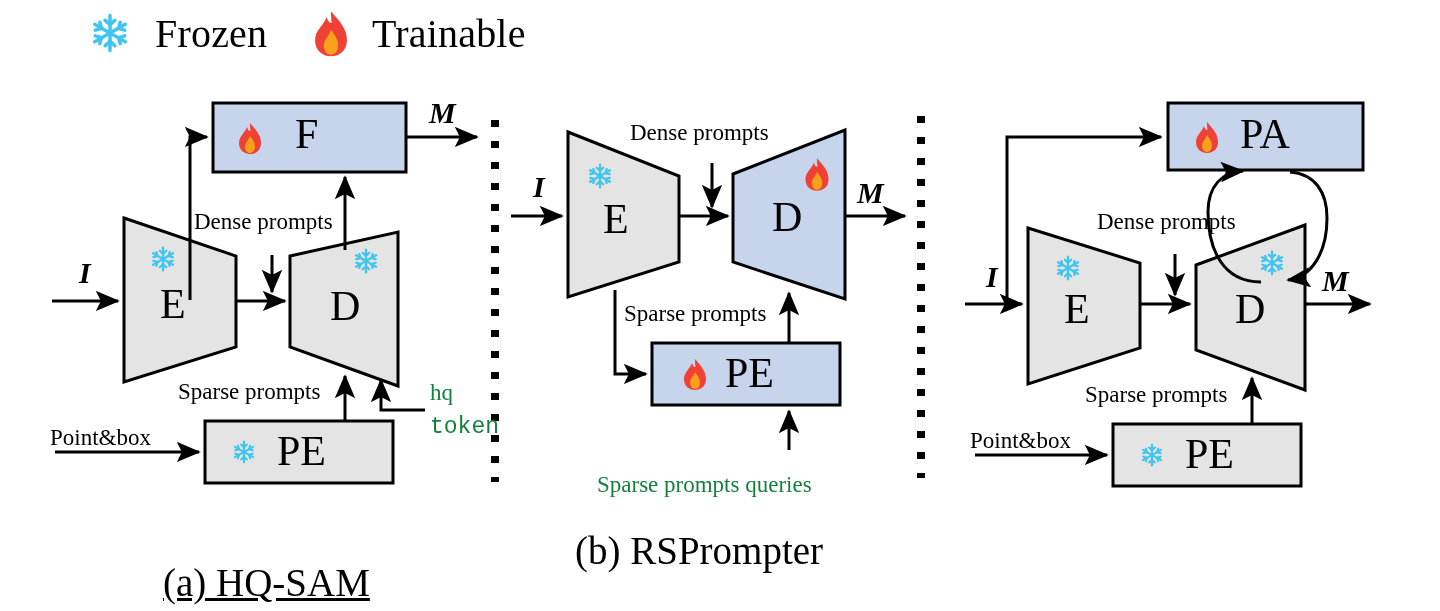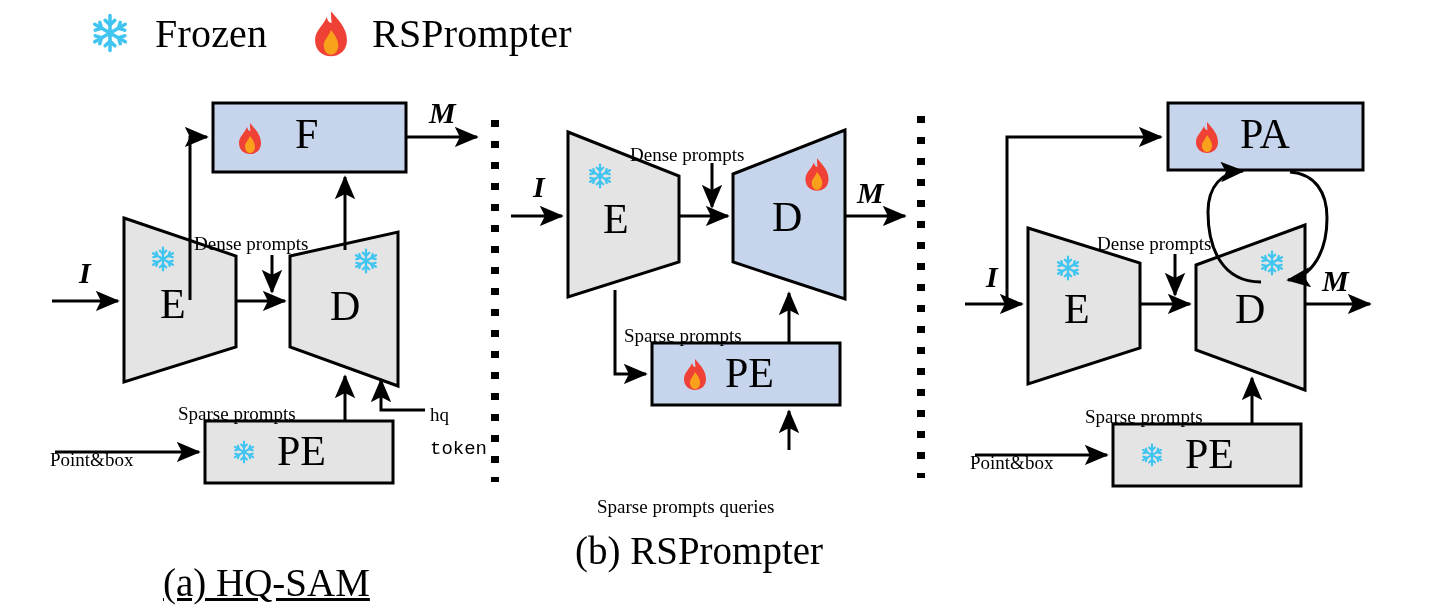--- a/index.html
+++ b/index.html
@@ -3,22 +3,22 @@
 <meta charset="utf-8">
 <style>
   html,body{margin:0;padding:0;background:#ffffff;}
   body{width:1440px;height:611px;overflow:hidden;
        font-family:"Liberation Serif","DejaVu Serif",serif;}
   #root{position:relative;width:1440px;height:611px;}
   svg{position:absolute;left:0;top:0;}
   .lbl{position:absolute;white-space:nowrap;color:#000;}
   .legend-txt{font-size:40px;letter-spacing:.2px;}
   .caption{font-size:39px;}
-  .sm{font-size:19px;margin-top:24px;}
-  .red{color:#000000;}
+  .sm{font-size:23px;}
+  .red{color:#15803d;}
   .ital{font-style:italic;font-weight:bold;font-size:30px;}
   .boxltr{font-size:42px;}
 </style>
 </head>
 <body>
 
 <div id="root">
 
   <svg width="1440" height="611" viewBox="0 0 1440 611">
     <defs>
@@ -177,21 +177,21 @@
         <path d="M0,-2 C3,2 5,5 5,8.5 C5,12.5 2.6,15 0,15 C-2.6,15 -5,12.5 -5,8.5 C-5,5 -2,3 0,-2 Z" fill="#f9a11b"></path>
       </g>
       <g transform="translate(1207,137) scale(1.0)">
         <path d="M0,-15 C6,-8 11,-3 11,5 C11,12 6,16 0,16 C-6,16 -11,12 -11,5 C-11,-2 -5,-5 -3,-11 C-2,-7 0,-6 2,-8 C2,-4 0,-3 0,-15 Z" fill="#ef4136"></path>
         <path d="M0,-2 C3,2 5,5 5,8.5 C5,12.5 2.6,15 0,15 C-2.6,15 -5,12.5 -5,8.5 C-5,5 -2,3 0,-2 Z" fill="#f9a11b"></path>
       </g>
     </g>
   </svg>
 
   <div class="lbl legend-txt" style="left:155px;top:10px;">Frozen</div>
-  <div class="lbl legend-txt" style="left:372px;top:10px;">RSPrompter</div>
+  <div class="lbl legend-txt" style="left:372px;top:10px;">Trainable</div>
 
   <div class="lbl boxltr" style="left:295px;top:110px;">F</div>
   <div class="lbl boxltr" style="left:160px;top:280px;">E</div>
   <div class="lbl boxltr" style="left:330px;top:282px;">D</div>
   <div class="lbl boxltr" style="left:277px;top:427px;">PE</div>
 
   <div class="lbl ital" style="left:79px;top:256px;">I</div>
   <div class="lbl ital" style="left:429px;top:96px;">M</div>
   <div class="lbl sm" style="left:194px;top:209px;">Dense prompts</div>
   <div class="lbl sm" style="left:178px;top:379px;">Sparse prompts</div>

